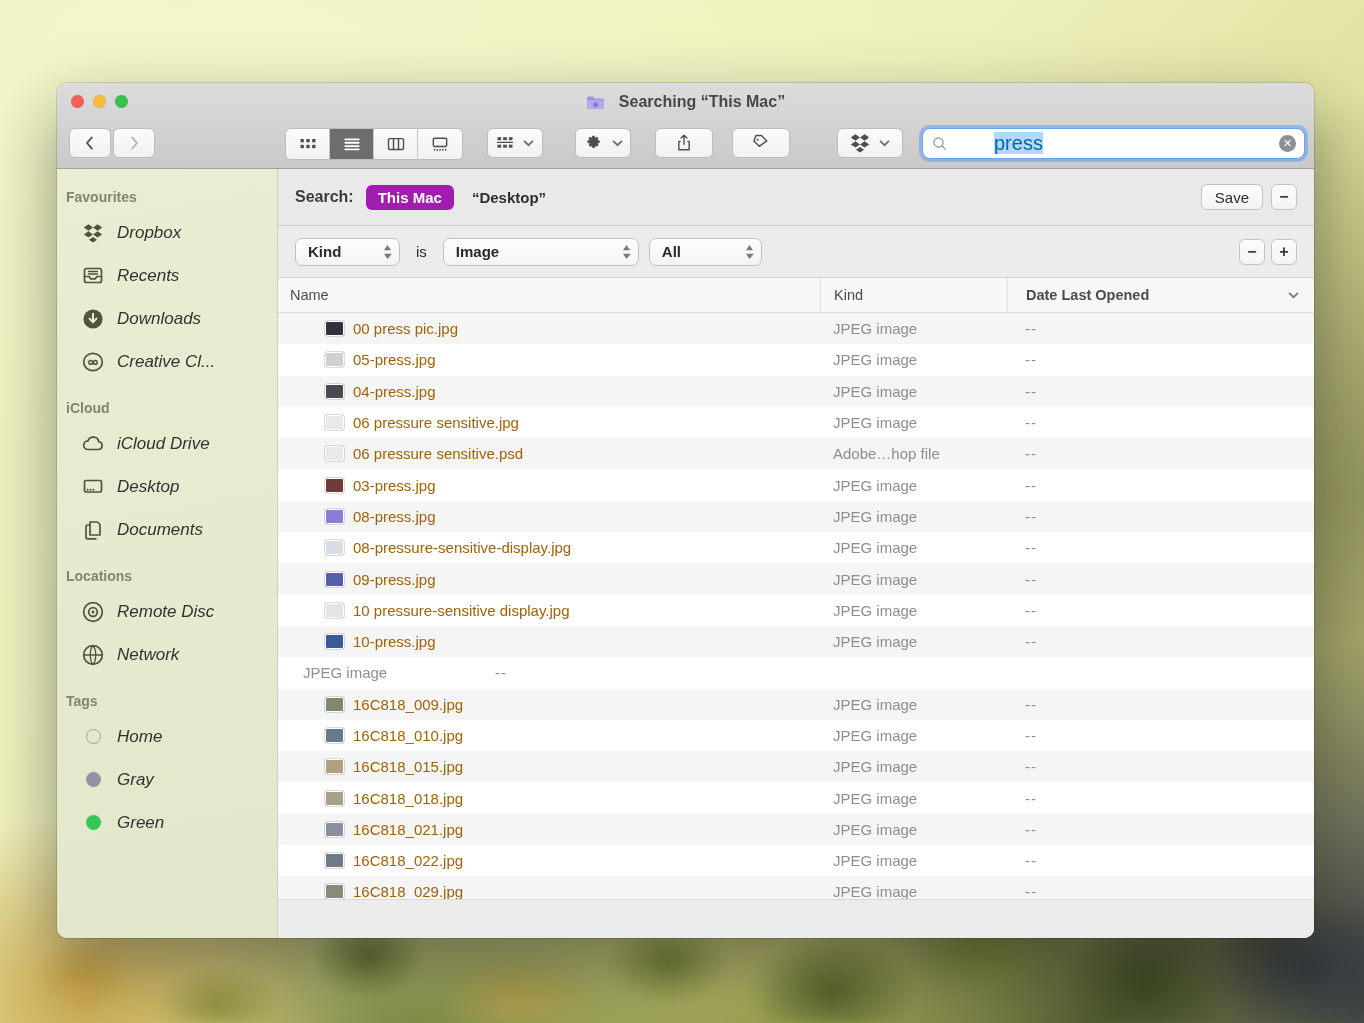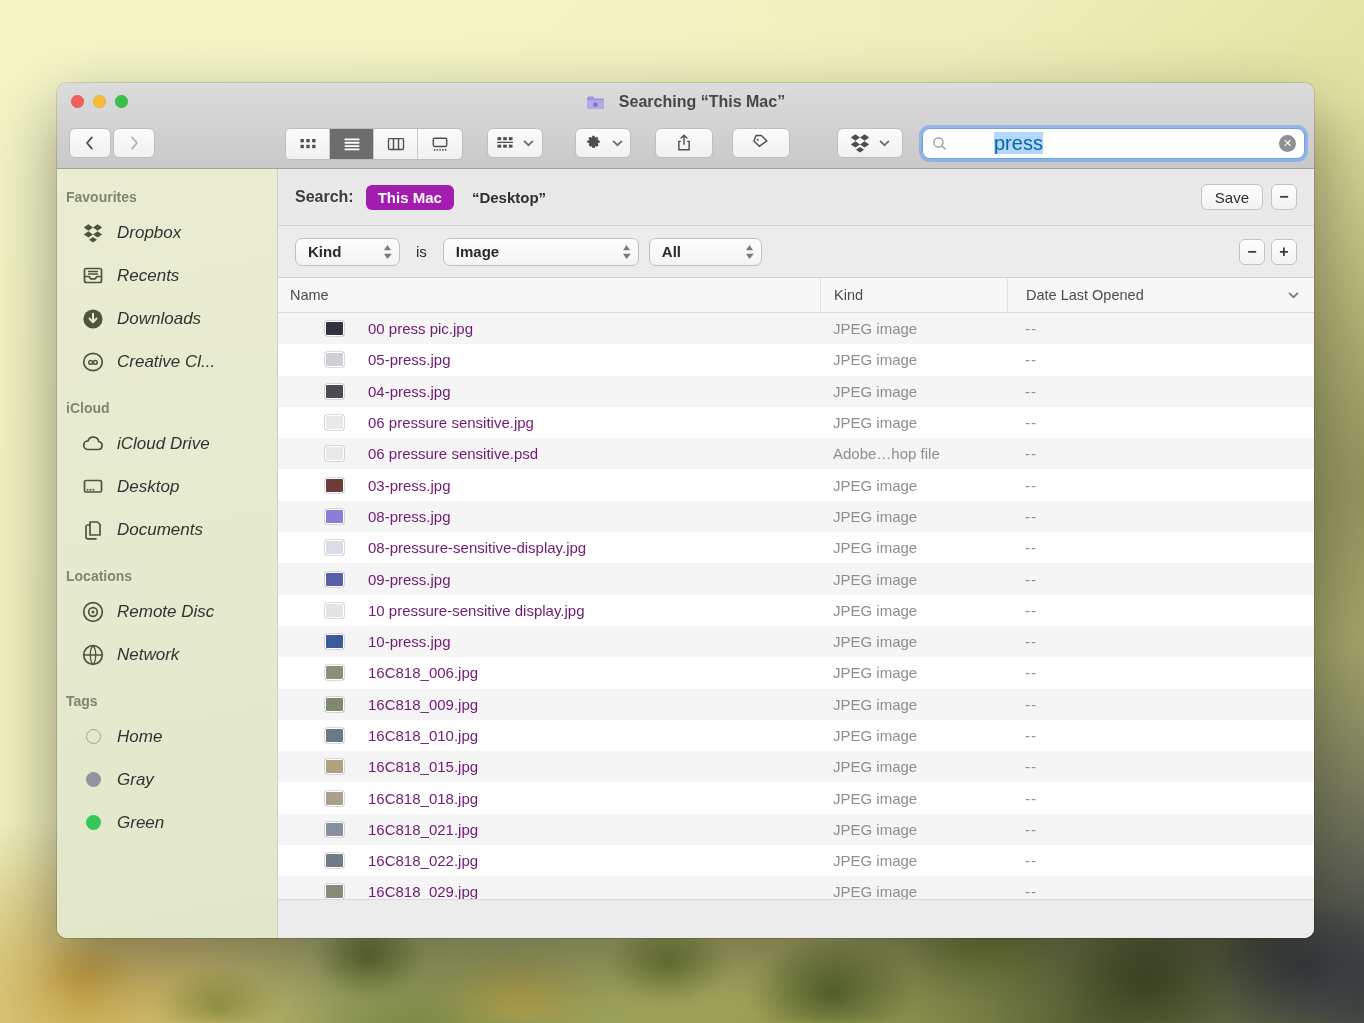--- a/index.html
+++ b/index.html
@@ -80,30 +80,30 @@
     display:flex;align-items:center;padding:0 17px;box-sizing:border-box;gap:10px;}
   .select{height:28px;background:linear-gradient(#fdfdfd,#f4f4f4);border:1px solid #c0c0c0;border-radius:7px;
     display:flex;align-items:center;padding:0 7px 0 12px;box-sizing:border-box;font-size:15px;font-weight:bold;color:#2a2a2a;}
   .select .stepper{margin-left:auto;display:flex;flex-direction:column;gap:2px;color:#7a7a7a;padding-left:8px;}
   .is-label{font-size:15px;color:#2a2a2a;margin:0 6px;}
   
   .cols{height:35px;background:#f7f7f7;border-bottom:1px solid #dcdcdc;display:flex;align-items:center;
     padding-left:12px;box-sizing:border-box;font-size:14.5px;color:#4c4c4c;position:relative;}
   .c-name{width:530px;border-right:1px solid #e2e2e2;align-self:stretch;display:flex;align-items:center;}
   .c-kind{width:187px;border-right:1px solid #e2e2e2;align-self:stretch;display:flex;align-items:center;padding-left:13px;box-sizing:border-box;}
-  .c-date{flex:1;align-self:stretch;display:flex;align-items:center;padding-left:18px;box-sizing:border-box;}
+  .c-date{flex:1;align-self:stretch;display:flex;align-items:center;padding-left:18px;box-sizing:border-box;font-weight:bold;}
   .c-chev{position:absolute;right:14px;color:#7a7a7a;}
   
   .list{flex:1;overflow:hidden;}
   .frow{height:31.3px;display:flex;align-items:center;padding-left:12px;box-sizing:border-box;font-size:15px;}
   .frow.odd{background:#f5f5f6;}
   .f-name{width:530px;display:flex;align-items:center;flex:none;}
   .thumb{width:17px;height:13px;margin-left:35px;border-radius:2px;border:1.5px solid #fff;
     box-shadow:0 0 0 .5px #b5b5b5;flex:none;}
-  .f-label{margin-left:24px;color:#701a75;white-space:nowrap;overflow:hidden;}
+  .f-label{margin-left:9px;color:#a16207;white-space:nowrap;overflow:hidden;}
   .f-kind{width:187px;flex:none;padding-left:13px;box-sizing:border-box;color:#8e8e8e;white-space:nowrap;overflow:hidden;}
   .f-date{flex:1;padding-left:18px;box-sizing:border-box;color:#8e8e8e;letter-spacing:1px;}
   .footer{height:38px;background:#ececec;border-top:1px solid #d9d9d9;}
   svg{display:block;}
 </style>
 </head>
 <body>
 
 <div class="stage">
   <div class="moss"></div>
@@ -533,24 +533,20 @@
             </div>
             <div class="frow odd">
               <div class="f-name">
        <span class="thumb" style="background:#3a5a9a"></span>
        <span class="f-label">10-press.jpg</span>
      </div>
      <div class="f-kind">JPEG image</div>
      <div class="f-date">--</div>
             </div>
             <div class="frow">
-              <div class="f-name">
-       <span class="thumb" style="background:#8a9078"></span>
-       <span class="f-label">16C818_006.jpg</span>
-     </div>
      <div class="f-kind">JPEG image</div>
      <div class="f-date">--</div>
             </div>
             <div class="frow odd">
               <div class="f-name">
        <span class="thumb" style="background:#7d8a6e"></span>
        <span class="f-label">16C818_009.jpg</span>
      </div>
      <div class="f-kind">JPEG image</div>
      <div class="f-date">--</div>

